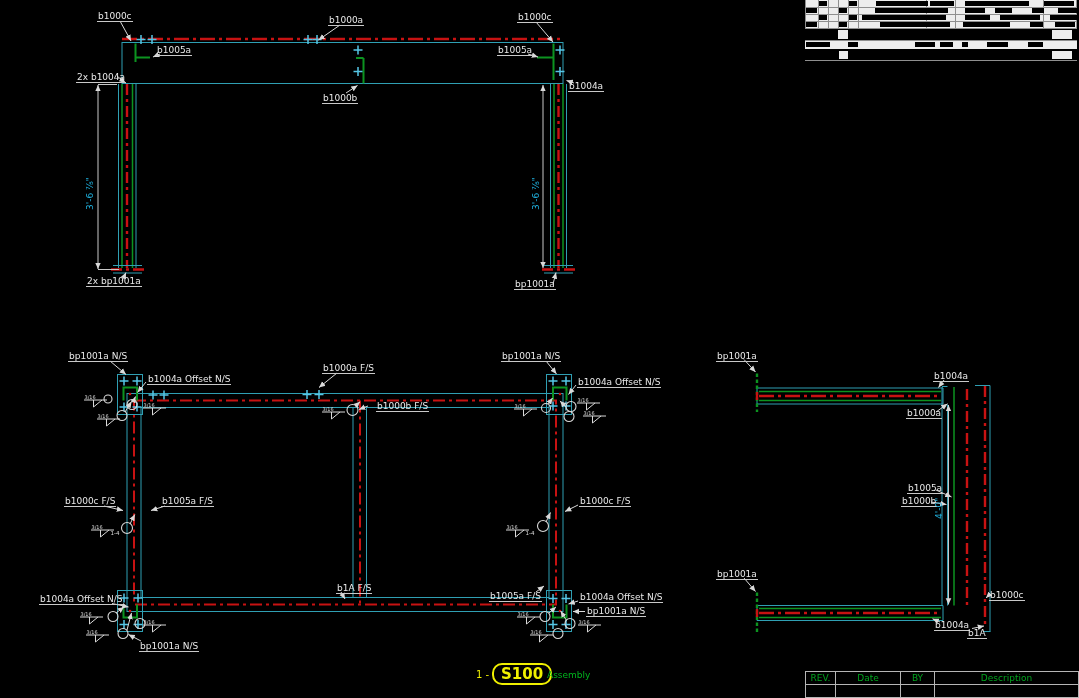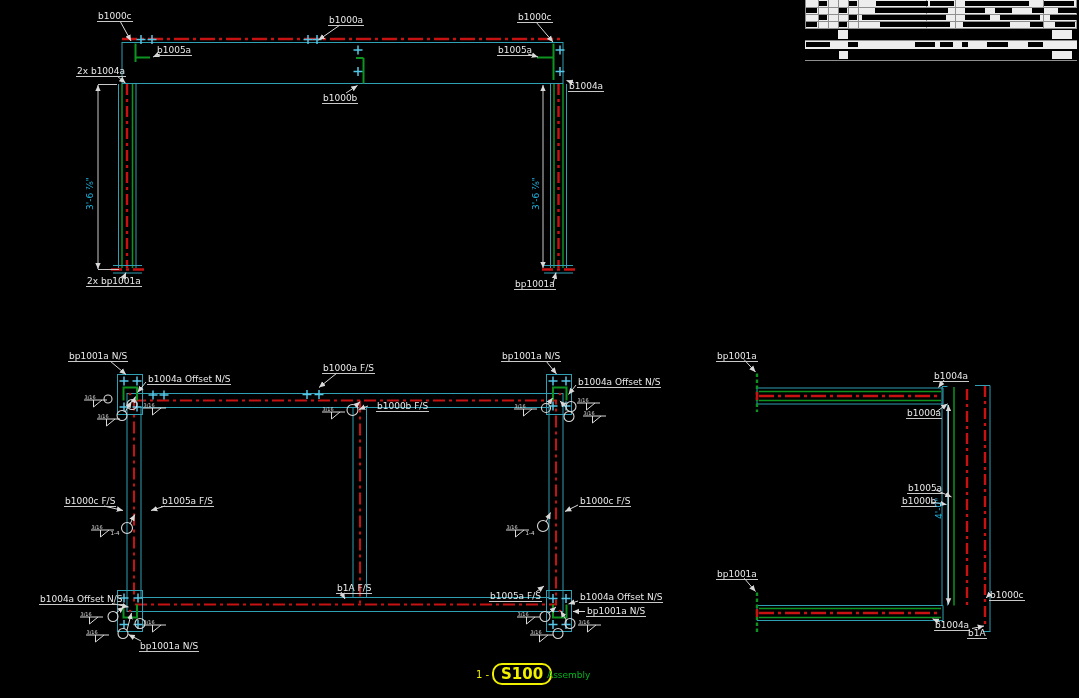--- a/index.html
+++ b/index.html
@@ -236,21 +236,21 @@
       <path class="ldr" d="M744,578 L755.5,591.5" marker-end="url(#arw)"></path>
       <path class="ldr" d="M988,596 L986,598" marker-end="url(#arw)"></path>
       <path class="ldr" d="M940,622 L932.5,618.8" marker-end="url(#arw)"></path>
       <path class="ldr" d="M972,628.5 L984,626" marker-end="url(#arw)"></path>
     </g>
   </g>
 </svg>
 
 <div class="lbl" style="left:97px;top:11px">b1000c</div>
 <div class="lbl" style="left:156px;top:45px">b1005a</div>
-<div class="lbl" style="left:76px;top:66px">2x b1004a</div>
+<div class="lbl" style="left:76px;top:72px">2x b1004a</div>
 <div class="lbl" style="left:328px;top:15px">b1000a</div>
 <div class="lbl" style="left:517px;top:12px">b1000c</div>
 <div class="lbl" style="left:497px;top:45px">b1005a</div>
 <div class="lbl" style="left:568px;top:81px">b1004a</div>
 <div class="lbl" style="left:322px;top:93px">b1000b</div>
 <div class="lbl" style="left:86px;top:276px">2x bp1001a</div>
 <div class="lbl" style="left:514px;top:279px">bp1001a</div>
 <div class="dimtxt" style="left:85px;top:210px">3'-6 ⅞"</div>
 <div class="dimtxt" style="left:531px;top:210px">3'-6 ⅞"</div>
 
@@ -278,20 +278,30 @@
 <div class="lbl" style="left:716px;top:569px">bp1001a</div>
 <div class="lbl" style="left:989px;top:590px">b1000c</div>
 <div class="lbl" style="left:934px;top:620px">b1004a</div>
 <div class="lbl" style="left:967px;top:628px">b1A</div>
 <div class="dimtxt" style="left:934px;top:519px">4'-0"</div>
 
 <div class="mark-prefix" style="left:476px;top:669px">1 -</div>
 <div class="mark-box" style="left:492px;top:663px">S100</div>
 <div class="mark-type" style="left:547px;top:670px">Assembly</div>
 
+<div class="revtbl">
+  <div>REV.</div>
+  <div>Date</div>
+  <div>BY</div>
+  <div>Description</div>
+  <div></div>
+  <div></div>
+  <div></div>
+  <div></div>
+</div>
 
 <div>
   <i class="bw" style="left:805px;top:0;width:272px;height:28px"></i>
   <i class="bgl" style="left:805px;top:0;width:1px;height:61px"></i>
   <i class="bgl" style="left:1076px;top:0;width:1px;height:61px"></i>
   <i class="bgl" style="left:818px;top:0;width:1px;height:28px"></i>
   <i class="bgl" style="left:828px;top:0;width:1px;height:28px"></i>
   <i class="bgl" style="left:838px;top:0;width:1px;height:28px"></i>
   <i class="bgl" style="left:848px;top:0;width:1px;height:28px"></i>
   <i class="bgl" style="left:858px;top:0;width:1px;height:28px"></i>

